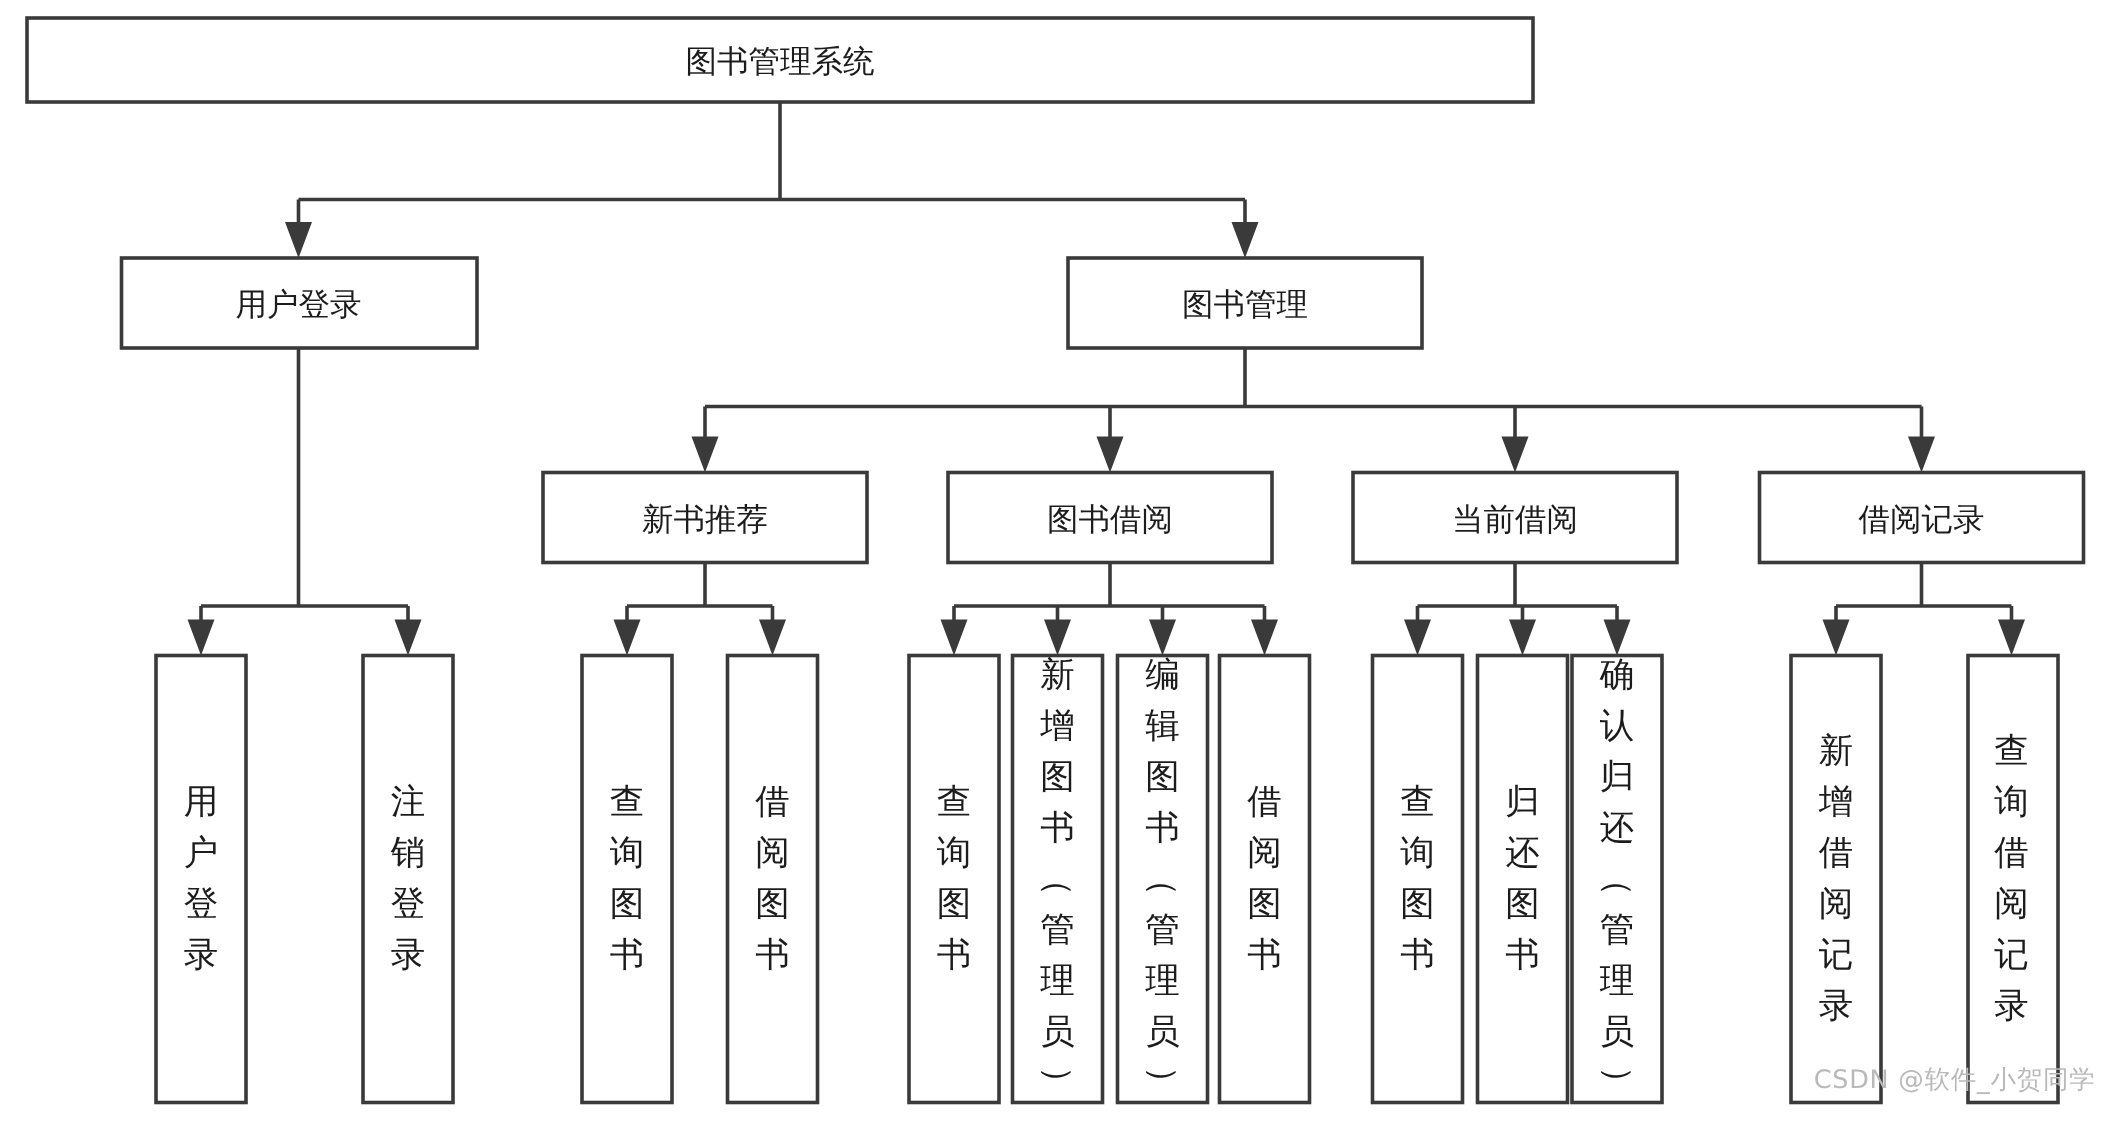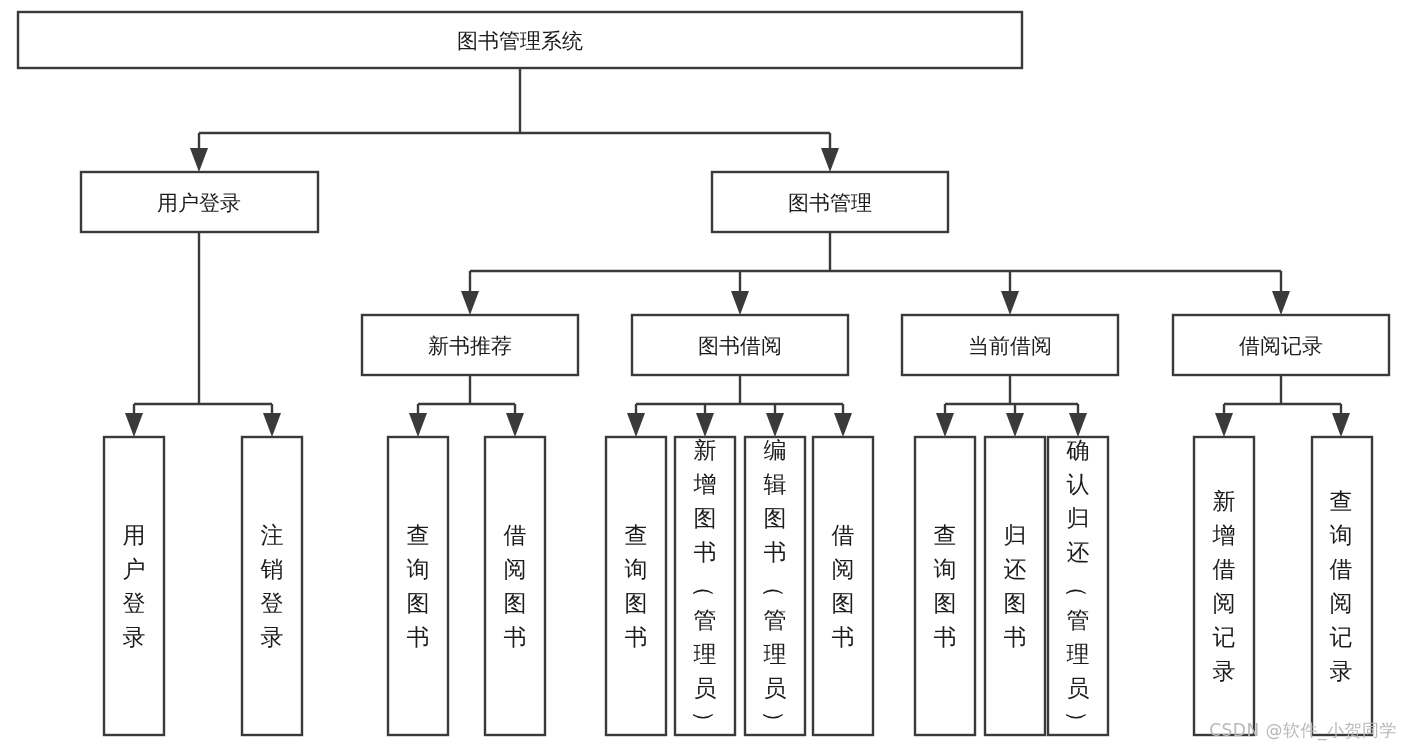--- a/index.html
+++ b/index.html
@@ -50,21 +50,21 @@
   }
   .node-label-v-char {
     font-family: "DejaVu Sans", "Liberation Sans", sans-serif;
     font-size: 23px;
     fill: #1c1c1c;
     text-anchor: middle;
   }
   .watermark {
     position: absolute;
     right: 8px;
-    bottom: 5px;
+    bottom: 16px;
     font-family: "DejaVu Sans", "Liberation Sans", sans-serif;
     font-size: 17px;
     color: #b9b9b9;
     white-space: nowrap;
     letter-spacing: 0.5px;
     margin-top: 25px;
   }
 </style>
 </head>
 <body>

